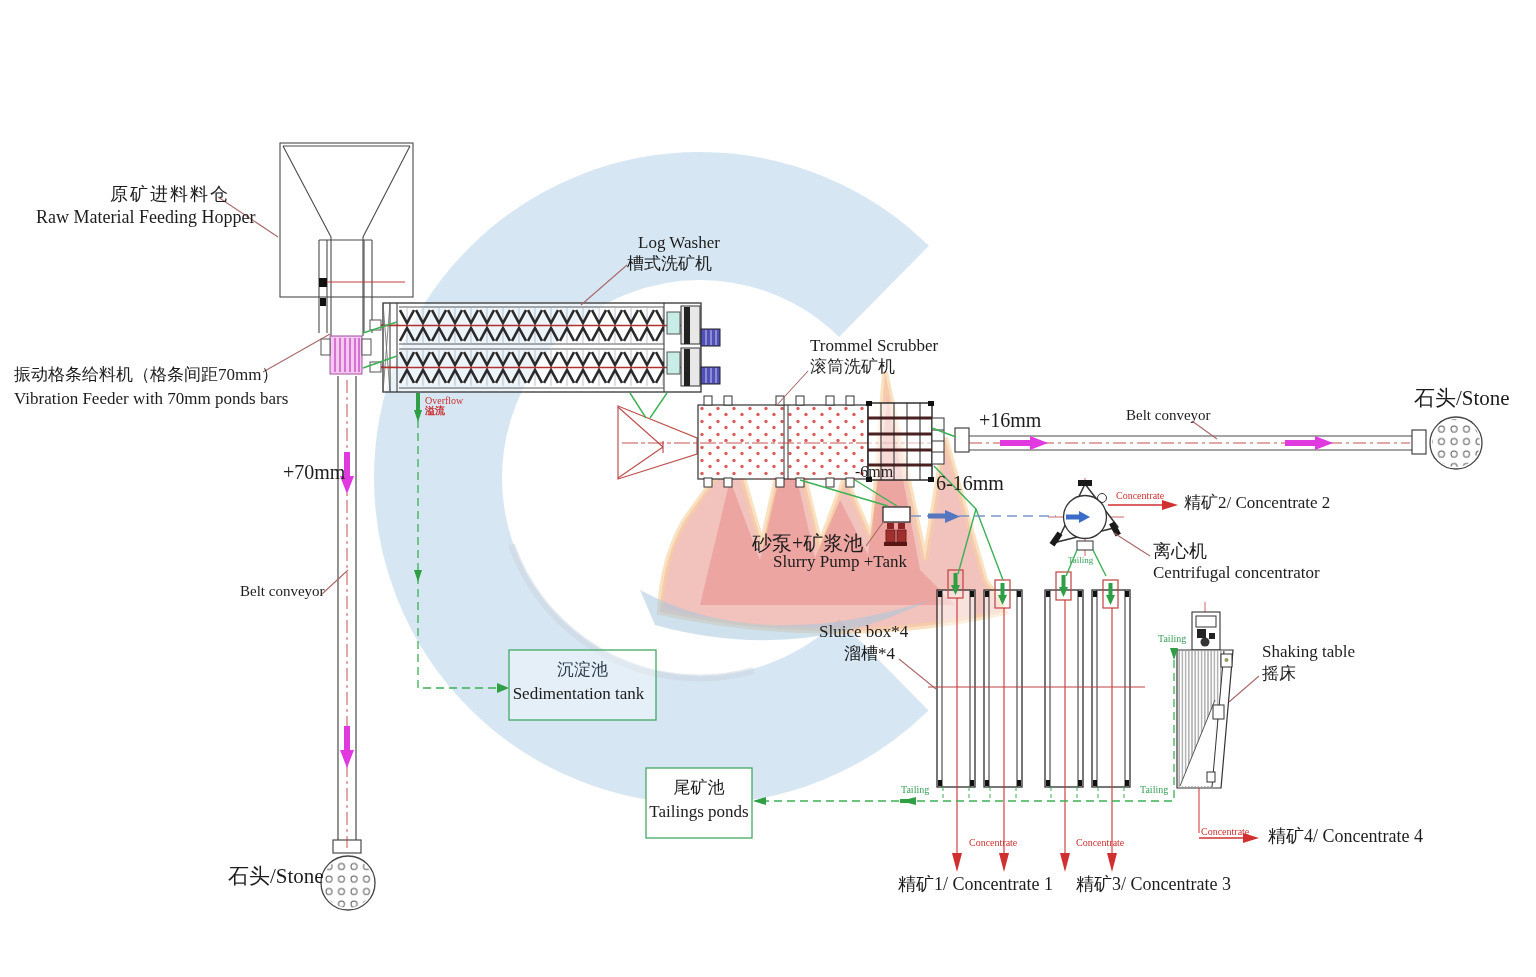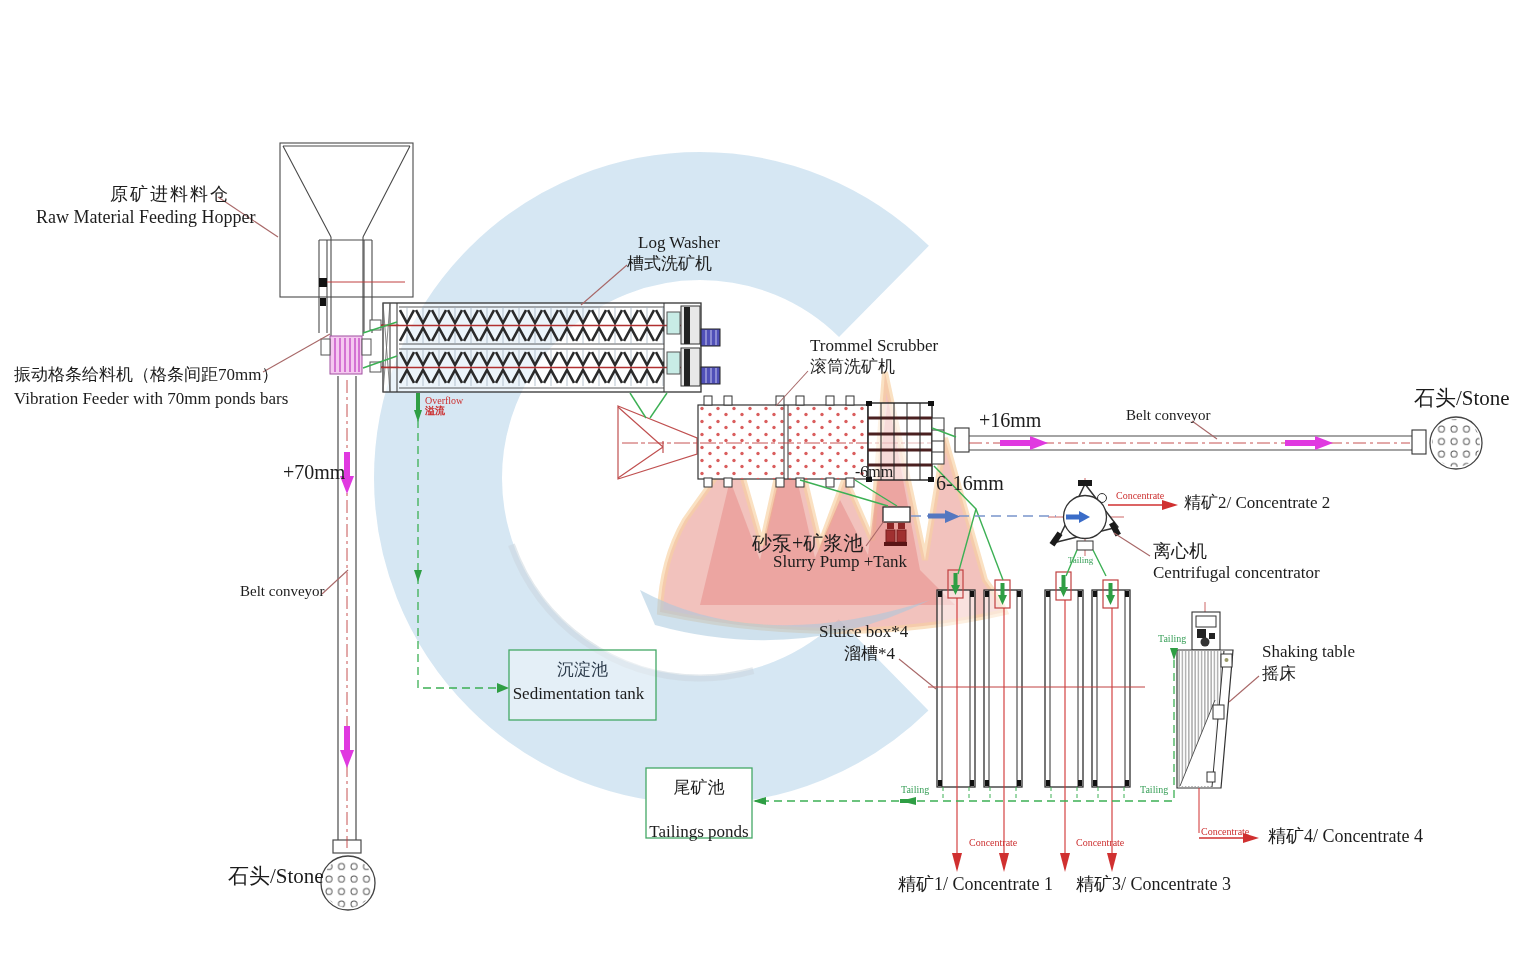--- a/index.html
+++ b/index.html
@@ -426,21 +426,21 @@
 <div class="lbl" style="left:819px;top:623px;font-size:17px;">Sluice box*4</div>
 <div class="lbl" style="left:844px;top:645px;font-size:17px;">溜槽*4</div>
 
 <div class="lbl" style="left:1262px;top:643px;font-size:17px;">Shaking table</div>
 <div class="lbl" style="left:1262px;top:665px;font-size:17px;">摇床</div>
 
 <div class="lbl ctr" style="left:509px;top:661px;width:147px;font-size:17px;color:#2b3a4a;">沉淀池</div>
 <div class="lbl ctr" style="left:509px;top:685px;width:139px;font-size:17px;color:#1c1c1c;">Sedimentation tank</div>
 
 <div class="lbl ctr" style="left:646px;top:779px;width:106px;font-size:17px;">尾矿池</div>
-<div class="lbl ctr" style="left:646px;top:803px;width:106px;font-size:17px;margin-top:20px;">Tailings ponds</div>
+<div class="lbl ctr" style="left:646px;top:803px;width:106px;font-size:17px;">Tailings ponds</div>
 
 <div class="lbl green" style="left:1068px;top:556px;font-size:9px;">Tailing</div>
 <div class="lbl green" style="left:1158px;top:634px;font-size:10px;">Tailing</div>
 <div class="lbl green" style="left:901px;top:785px;font-size:10px;">Tailing</div>
 <div class="lbl green" style="left:1140px;top:785px;font-size:10px;">Tailing</div>
 
 <div class="lbl red" style="left:969px;top:838px;font-size:10px;">Concentrate</div>
 <div class="lbl red" style="left:1076px;top:838px;font-size:10px;">Concentrate</div>
 <div class="lbl red" style="left:1201px;top:827px;font-size:10px;">Concentrate</div>
 

